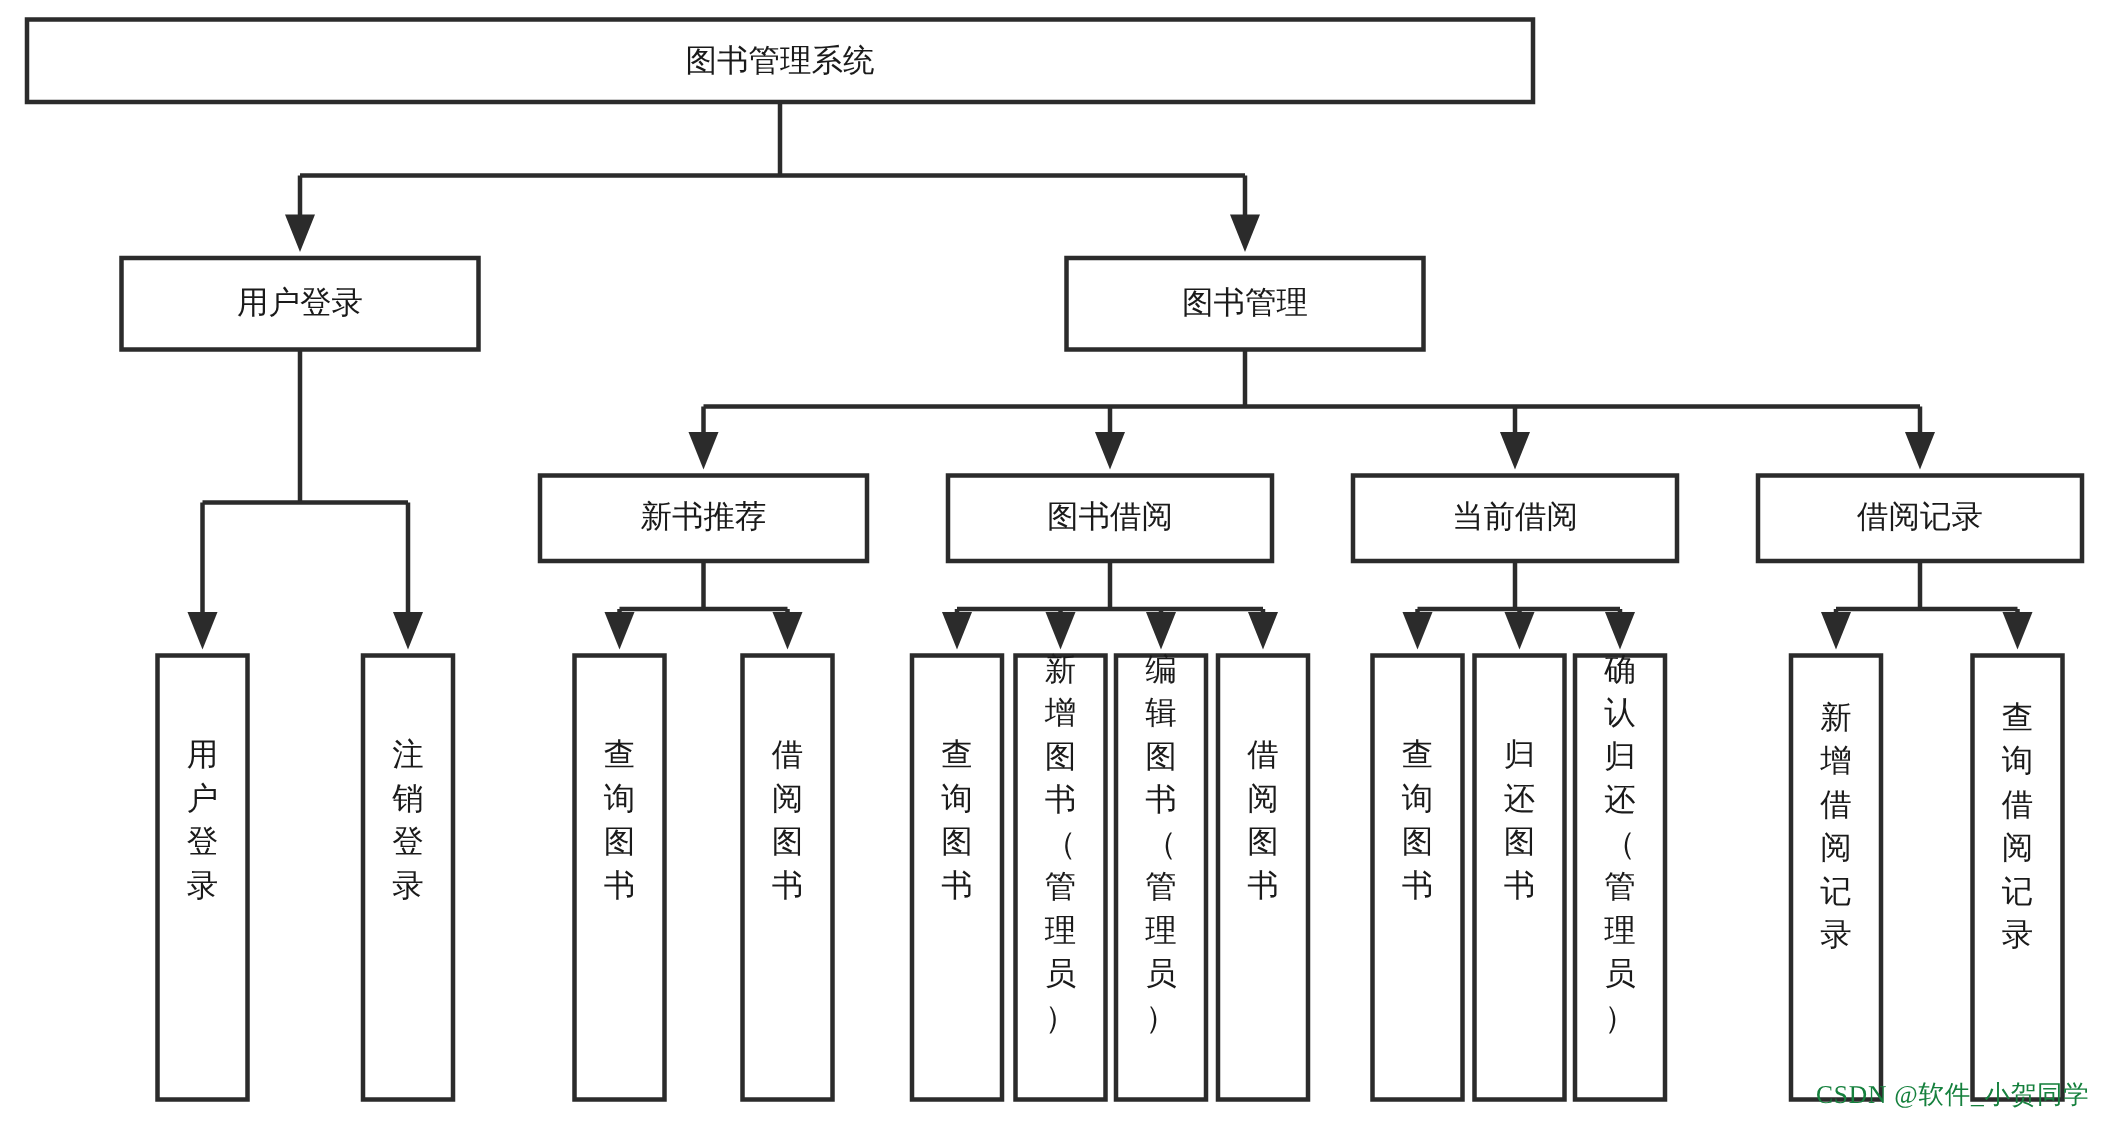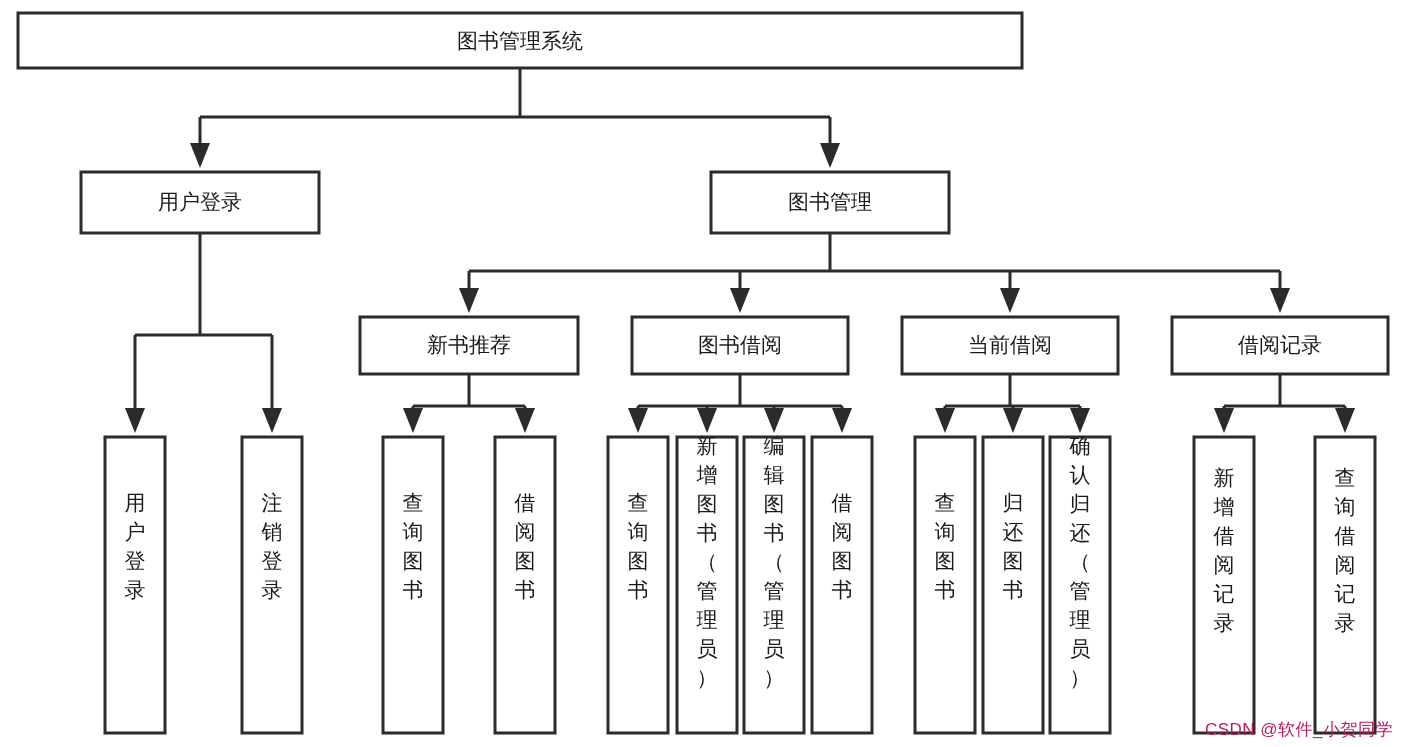--- a/index.html
+++ b/index.html
@@ -50,23 +50,23 @@
   .node-label-v {
     font-family: "Liberation Sans", "DejaVu Sans", sans-serif;
     font-size: 21px;
     fill: #1a1a1a;
     text-anchor: middle;
   }
   .watermark {
     position: absolute;
     right: 12px;
     bottom: 6px;
-    font-family: Liberation Sans, sans-serif;
+    font-family: Liberation Serif, serif;
     font-size: 17px;
-    color: #be185d;
+    color: #15803d;
     white-space: nowrap;
     letter-spacing: 0.5px;
   }
 </style>
 </head>
 <body>
 
 <div id="diagram-root">
 
   <svg class="flow" viewBox="0 0 1405 747">

